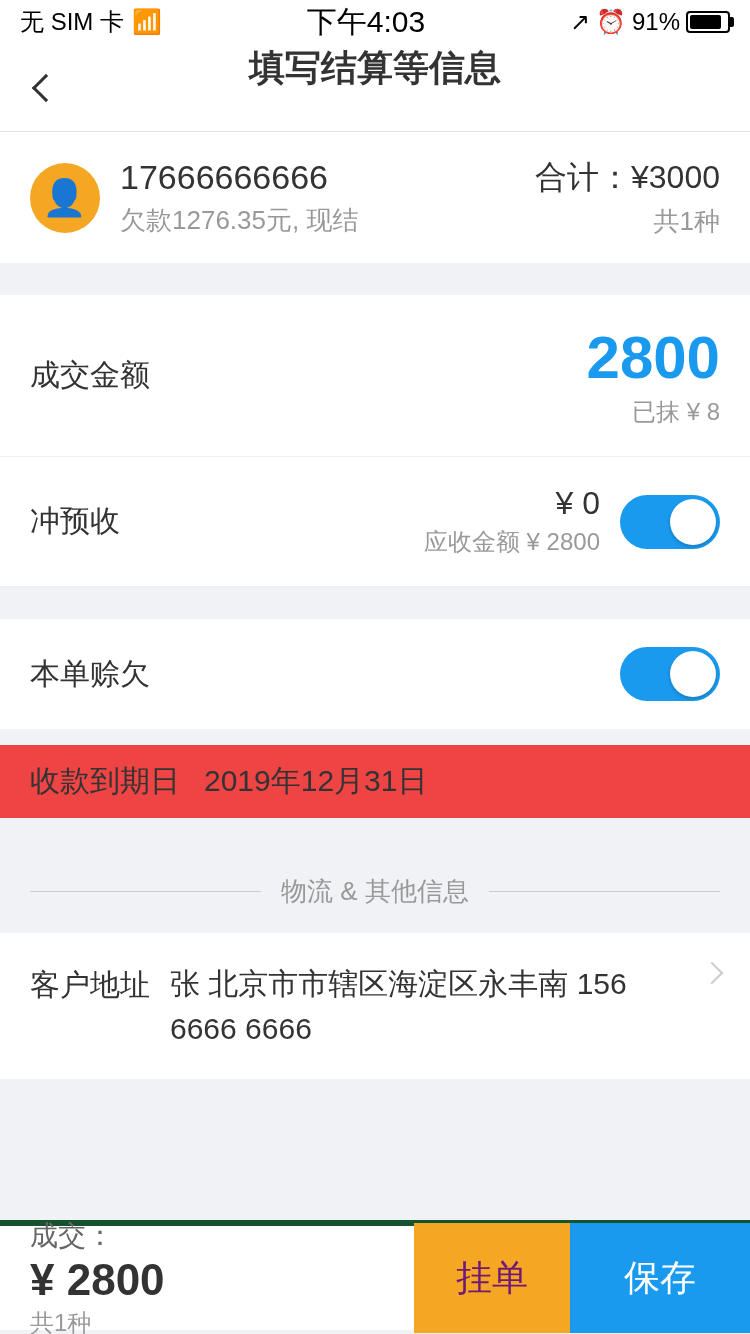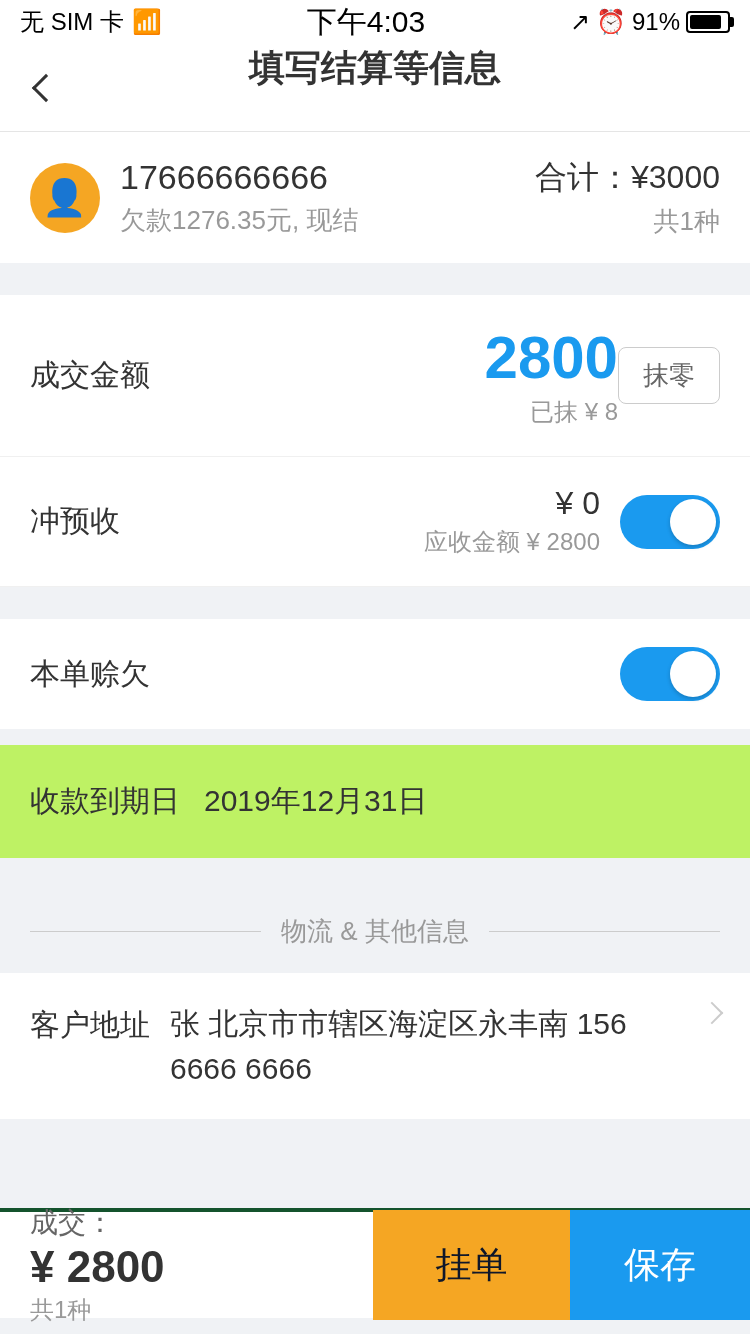--- a/index.html
+++ b/index.html
@@ -159,22 +159,22 @@
       background: #fff;
       padding: 28px 30px;
       display: flex;
       align-items: center;
       justify-content: space-between;
       margin-bottom: 16px;
     }
 
     
     .duedate-row {
-      background: #bef264;
-      padding: 36px 30px;
+      background: #ef4444;
+      padding: 16px 30px;
       display: flex;
       align-items: center;
       margin-bottom: 16px;
       gap: 24px;
     }
 
     
     .logistics-header {
       background: #f0f2f5;
       padding: 24px 30px;
@@ -194,41 +194,41 @@
       justify-content: space-between;
       gap: 20px;
     }
     .address-label { font-size: 30px; color: #333; flex-shrink: 0; min-width: 100px; margin-top: 4px; }
     .address-value { font-size: 30px; color: #333; flex: 1; line-height: 1.5; }
     .address-chevron { flex-shrink: 0; margin-top: 4px; }
 
     
     .bottom-bar {
       position: fixed;
-      bottom: 16px; left: 0; width: 750px;
+      bottom: 4px; left: 0; width: 750px;
       height: 110px;
       background: #fff;
       display: flex;
       align-items: center;
-      border-top: 4px solid #14532d;
+      border-top: 6px solid #14532d;
     }
     .bottom-left {
       flex: 1;
       padding: 0 30px;
       display: flex;
       flex-direction: column;
       justify-content: center;
     }
     .bottom-deal { font-size: 28px; color: #666; }
     .bottom-amount { font-size: 44px; font-weight: 600; color: #333; margin-top: 0; }
     .bottom-count { font-size: 24px; color: #999; margin-top: 2px; }
     .btn-hang {
-      width: 197px; height: 110px; background: #f5a623;
+      width: 156px; height: 110px; background: #f5a623;
       display: flex; align-items: center; justify-content: center;
-      font-size: 36px; color: #0f172a; cursor: pointer;
+      font-size: 36px; color: #701a75; cursor: pointer;
     }
     .btn-save {
       width: 180px; height: 110px; background: #1a9aef;
       display: flex; align-items: center; justify-content: center;
       font-size: 36px; color: #fff; cursor: pointer;
     }
   </style>
 </head>
 <body>
 
@@ -279,21 +279,20 @@
   <div class="section-divider"></div>
 
   <div class="form-section">
     <div class="form-row">
       <span class="form-label">成交金额</span>
       <div class="form-value-wrap">
         <div class="erased-wrap">
           <span class="deal-amount">2800</span>
           <div class="erased-text">已抹  ¥ 8</div>
         </div>
-        <button class="round-zero-btn">抹零</button>
       </div>
     </div>
 
     <div class="prepay-row">
       <span class="form-label">冲预收</span>
       <div class="prepay-right">
         <div class="prepay-amount-wrap">
           <div class="prepay-amount">¥ 0</div>
           <div class="prepay-desc">应收金额 ¥ 2800</div>
         </div>

